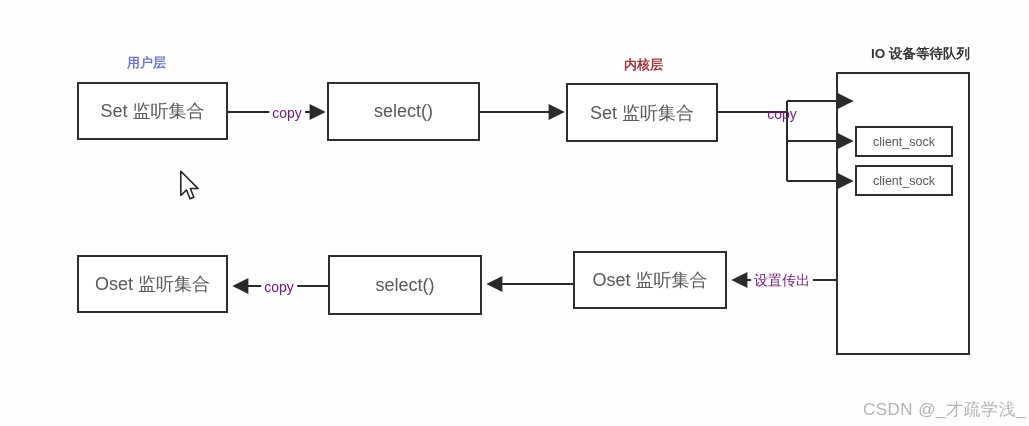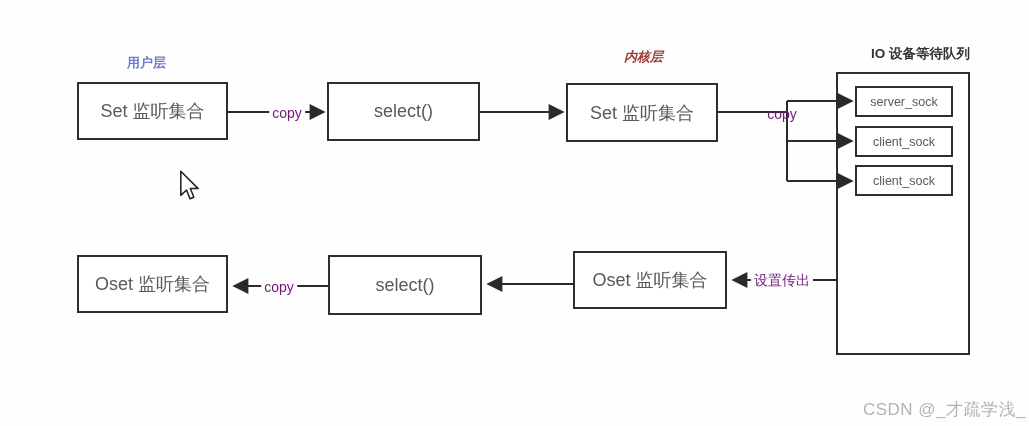--- a/index.html
+++ b/index.html
@@ -49,21 +49,21 @@
   .b-sock-2 { top: 126px; }
   .b-sock-3 { top: 165px; }
 
   .layer-label {
     position: absolute;
     font-size: 13px;
     font-weight: bold;
     z-index: 1;
   }
   .l-user   { left: 127px; top: 54px; color: var(--user-layer, #6f79cc); }
-  .l-kernel { left: 624px; top: 48px; color: var(--kernel-layer, #9e3a3a); font-style: italic; }
+  .l-kernel { left: 624px; top: 56px; color: var(--kernel-layer, #9e3a3a); }
 
   .io-title {
     position: absolute;
     left: 836px; top: 45px; width: 134px;
     text-align: right;
     font-size: 13.5px;
     font-weight: bold;
     color: #333333;
     z-index: 1;
   }
@@ -148,23 +148,20 @@
     <span>Oset 监听集合</span>
   </div>
   <div class="box b-select-bot">
     <span>select()</span>
   </div>
   <div class="box b-kernel-oset">
     <span>Oset 监听集合</span>
   </div>
 
   <div class="box b-io-queue"></div>
-  <div class="box b-sock b-sock-1">
-    <span>server_sock</span>
-  </div>
   <div class="box b-sock b-sock-2">
     <span>client_sock</span>
   </div>
   <div class="box b-sock b-sock-3">
     <span>client_sock</span>
   </div>
 
   <span class="wire-label wl-bg wl-copy-top">copy</span>
   <span class="wire-label wl-mount">copy</span>
   <span class="wire-label wl-bg wl-setout">设置传出</span>

